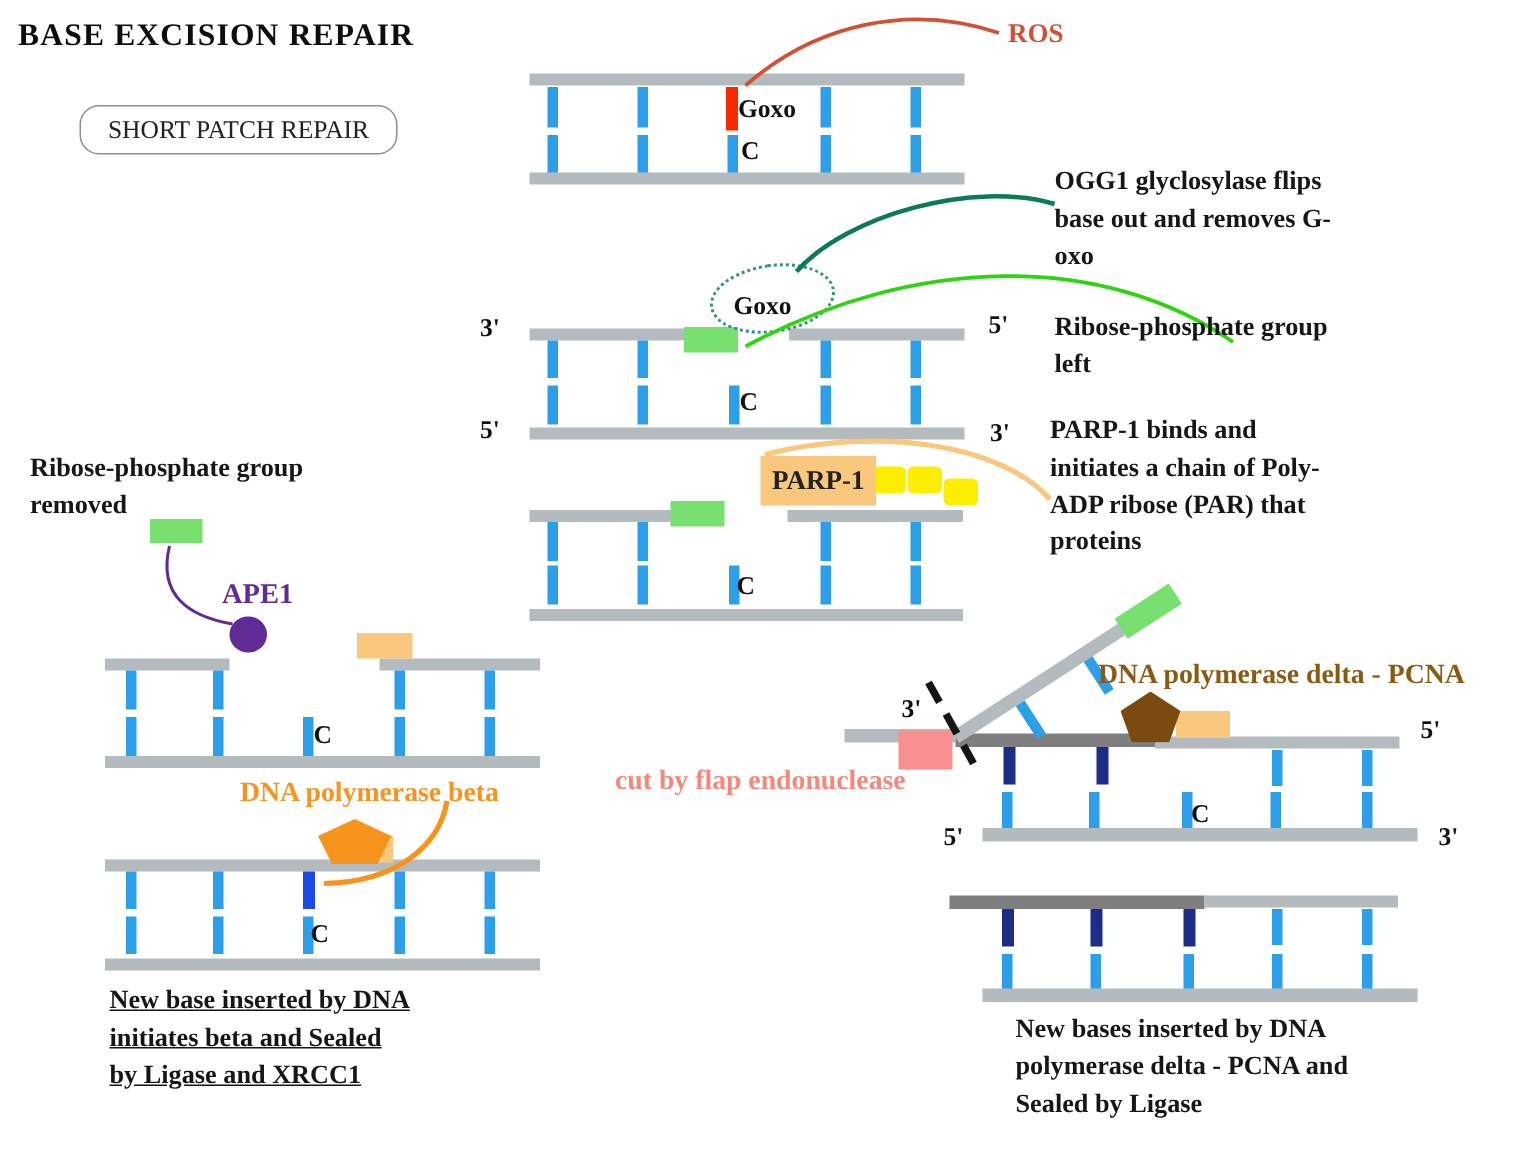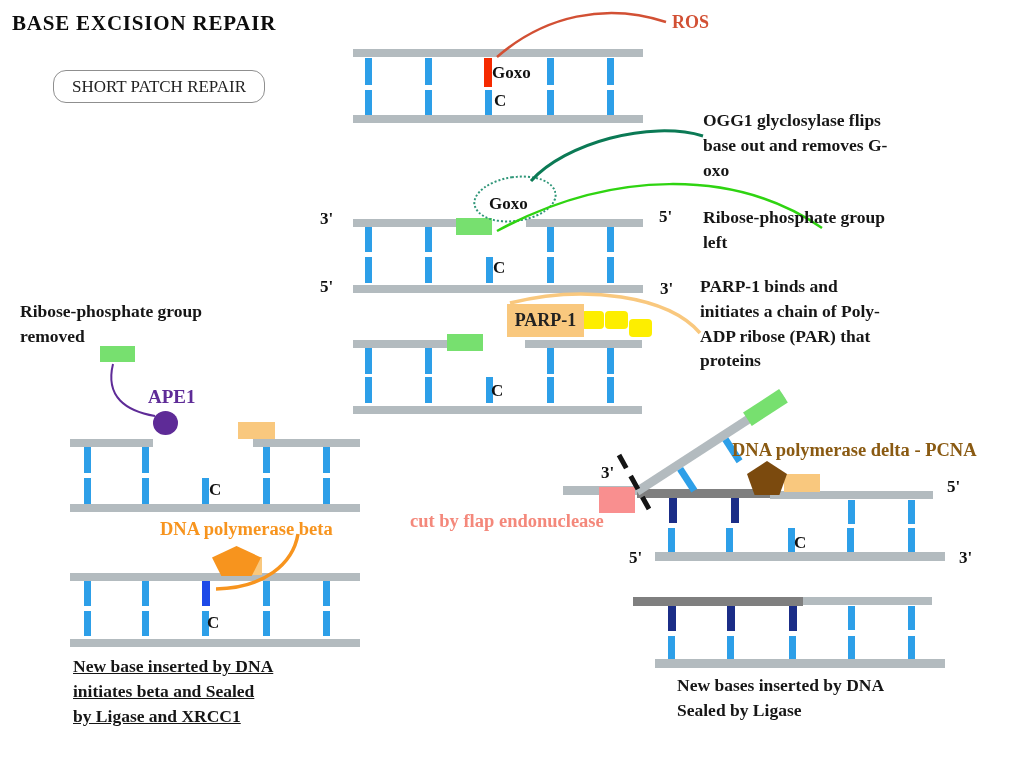--- a/index.html
+++ b/index.html
@@ -205,16 +205,17 @@
     <div class="lbl" style="left:410px;top:511px;font-size:18.5px;color:var(--salmon-text);">cut by flap endonuclease</div>
     <div class="lbl" style="left:601px;top:463px;font-size:17px;">3'</div>
     <div class="lbl" style="left:732px;top:440px;font-size:18.5px;color:var(--brown-text);">DNA polymerase delta - PCNA</div>
     <div class="lbl" style="left:947px;top:477px;font-size:17px;">5'</div>
     <div class="lbl" style="left:629px;top:548px;font-size:17px;">5'</div>
     <div class="lbl" style="left:794px;top:533px;font-size:17px;">C</div>
     <div class="lbl" style="left:959px;top:548px;font-size:17px;">3'</div>
 
     <div class="para" style="left:658px;top:673px;margin-left:19px;">
       <div>New bases inserted by DNA</div>
+      <div>polymerase delta - PCNA and</div>
       <div>Sealed by Ligase</div>
     </div>
   </div>
 </div>
 
 </body></html>

